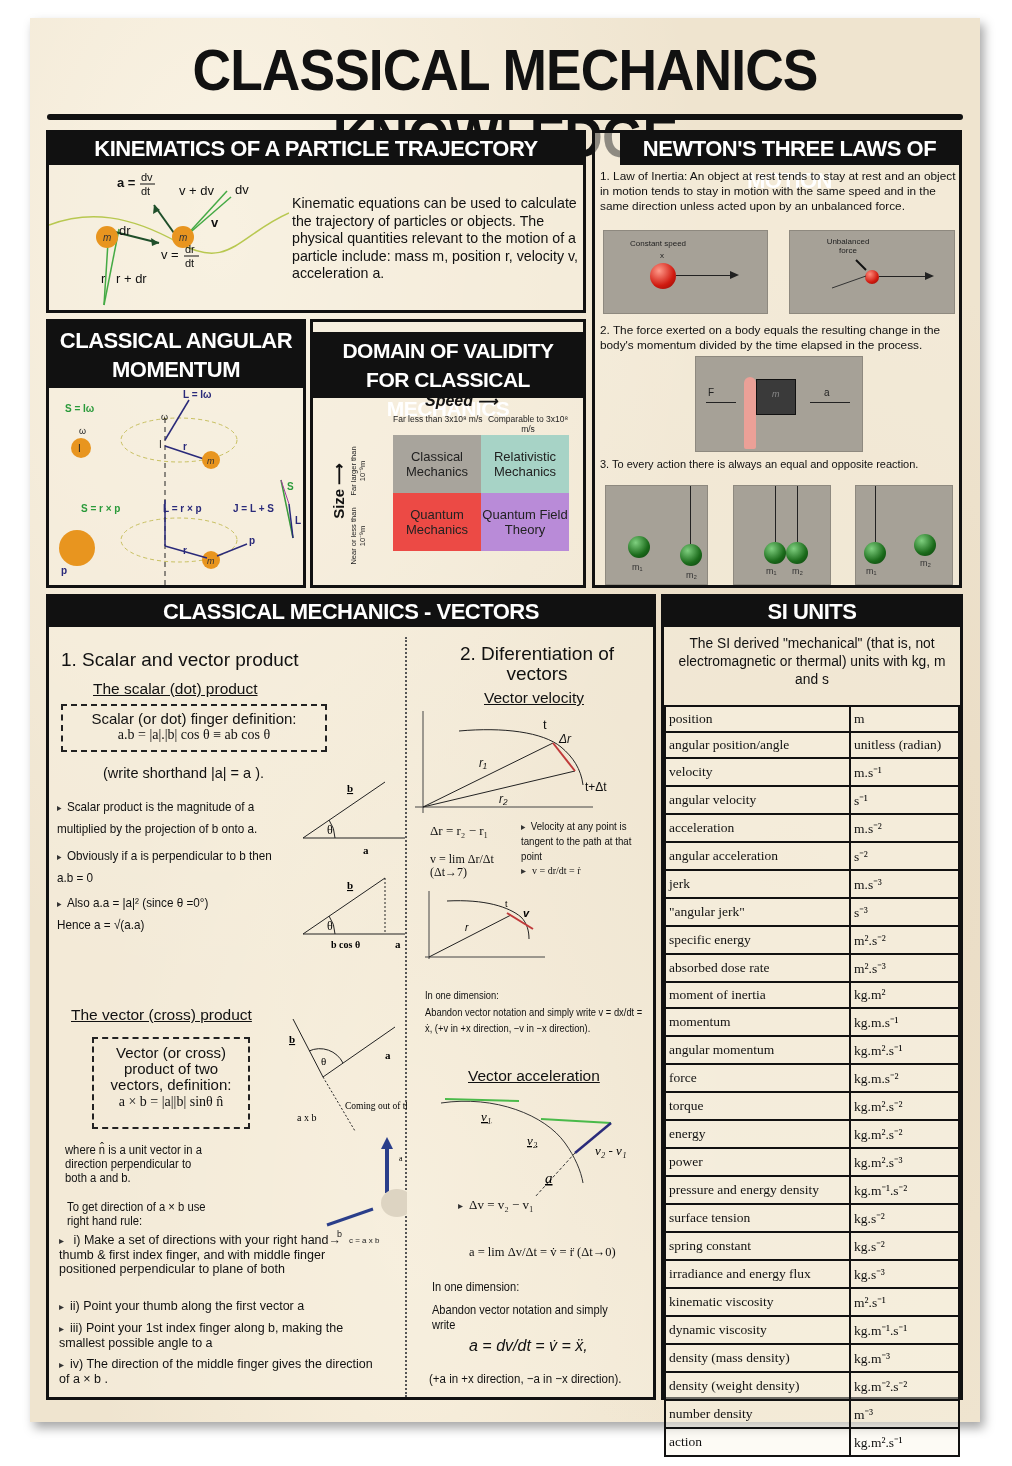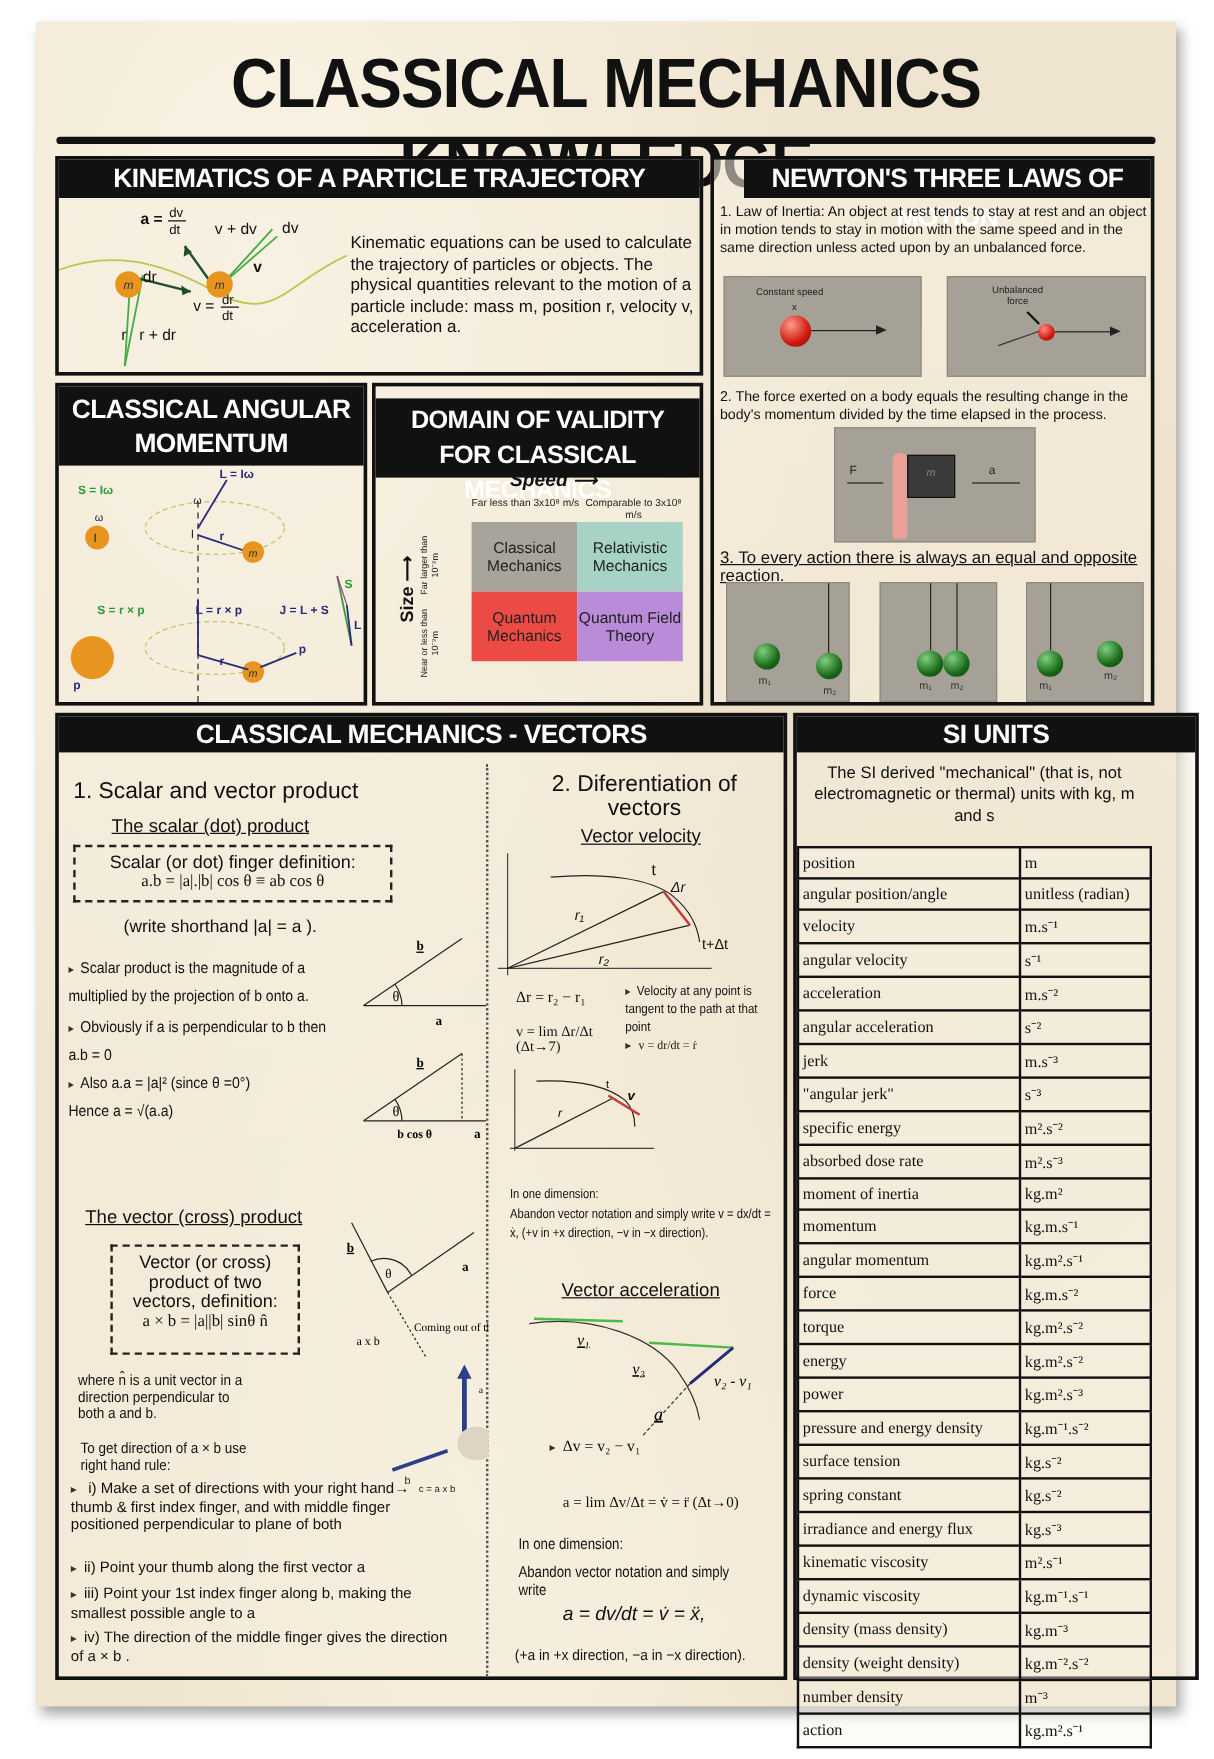--- a/index.html
+++ b/index.html
@@ -104,21 +104,21 @@
     <div class="abs txt" style="left:5px; top:190px; width:360px; font-size:11.8px; line-height:15px;">2. The force exerted on a body equals the resulting change in the body's momentum divided by the time elapsed in the process.</div>
     <div class="swatch-box" style="left:100px; top:223px; width:168px; height:96px;">
       <div class="abs" style="left:12px; top:30px; font-size:10px; color:#222;">F</div>
       <div class="abs" style="left:10px; top:45px; width:30px; height:1px; background:#222;"></div>
       <div class="abs" style="left:48px; top:20px; width:12px; height:72px; background:#eba097; border-radius:6px 6px 2px 2px;"></div>
       <div class="abs" style="left:60px; top:22px; width:40px; height:36px; background:#3a3a3a; border:1px solid #111;"></div>
       <div class="abs" style="left:76px; top:32px; font-size:9px; font-style:italic; color:#888;">m</div>
       <div class="abs" style="left:128px; top:30px; font-size:10px; color:#222;">a</div>
       <div class="abs" style="left:114px; top:45px; width:40px; height:1px; background:#222;"></div>
     </div>
-    <div class="abs txt" style="left:5px; top:324px; width:360px; font-size:14px; line-height:15px;text-decoration:underline;">3. To every action there is always an equal and opposite reaction.</div>
+    <div class="abs txt" style="left:5px; top:324px; width:360px; font-size:11px; line-height:15px;">3. To every action there is always an equal and opposite reaction.</div>
     <div class="swatch-box" style="left:10px; top:352px; width:103px; height:100px;">
       <div class="abs" style="left:22px; top:50px; width:22px; height:22px; border-radius:50%; background:radial-gradient(circle at 35% 30%, #7fcf7f, #1b6b1b 60%, #0a3a0a);"></div>
       <div class="abs" style="left:74px; top:58px; width:22px; height:22px; border-radius:50%; background:radial-gradient(circle at 35% 30%, #7fcf7f, #1b6b1b 60%, #0a3a0a);"></div>
       <div class="abs" style="left:84px; top:0; width:1px; height:58px; background:#222;"></div>
       <div class="abs" style="left:26px; top:76px; font-size:9px; color:#333;">m₁</div>
       <div class="abs" style="left:80px; top:84px; font-size:9px; color:#333;">m₂</div>
     </div>
     <div class="swatch-box" style="left:138px; top:352px; width:98px; height:100px;">
       <div class="abs" style="left:30px; top:56px; width:22px; height:22px; border-radius:50%; background:radial-gradient(circle at 35% 30%, #7fcf7f, #1b6b1b 60%, #0a3a0a);"></div>
       <div class="abs" style="left:52px; top:56px; width:22px; height:22px; border-radius:50%; background:radial-gradient(circle at 35% 30%, #7fcf7f, #1b6b1b 60%, #0a3a0a);"></div>
@@ -311,21 +311,21 @@
       <text x="110" y="96" font-size="15" font-family="Liberation Serif" font-style="italic" text-decoration="underline">a</text>
     </svg>
     <div class="abs txt bullet" style="left:409px; top:600px; font-size:13px; font-family:'Liberation Serif', serif;">Δv = v₂ − v₁</div>
     <div class="abs txt" style="left:420px; top:648px; font-size:12.5px; font-family:'Liberation Serif', serif;">a = lim Δv/Δt = v̇ = r̈ (Δt→0)</div>
     <div class="abs txt" style="left:383px; top:682px; font-size:13px; transform:scaleX(0.85); transform-origin:left;">In one dimension:</div>
     <div class="abs txt" style="left:383px; top:705px; font-size:13px; transform:scaleX(0.85); transform-origin:left;">Abandon vector notation and simply write</div>
     <div class="abs txt" style="left:420px; top:740px; font-size:16px; font-style:italic;">a = dv/dt = v̇ = ẍ,</div>
     <div class="abs txt" style="left:380px; top:775px; font-size:12.5px; transform:scaleX(0.92); transform-origin:left;">(+a in +x direction, −a in −x direction).</div>
   </div>
 
-  <div class="panel" style="left:631px; top:576px; width:338px; height:806px;">
+  <div class="panel" style="left:631px; top:576px; width:302px; height:806px;">
     <div class="panel-head" style="font-size:22px; height:30px; line-height:30px;">SI UNITS</div>
     <div class="abs txt" style="left:10px; top:38px; width:276px; font-size:13.8px; line-height:18px; text-align:center;">The SI derived "mechanical" (that is, not electromagnetic or thermal) units with kg, m and s</div>
     <div class="abs" style="left:0; top:108px; width:296px;">
       <table class="si-table">
         <tbody id="si-body">
             <tr>
               <td class="q">position</td>
               <td>m</td>
             </tr>
             <tr>

